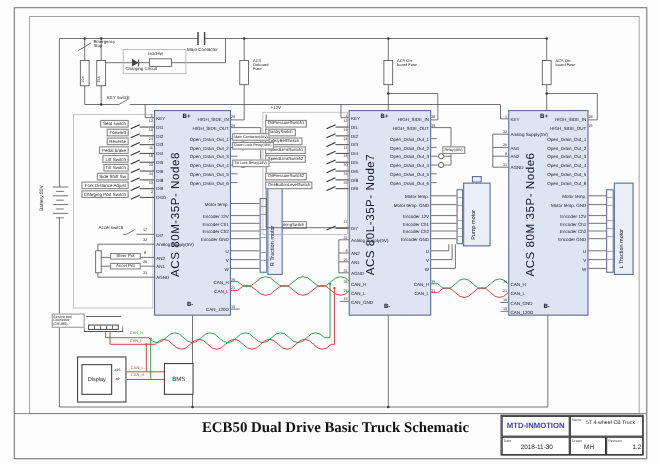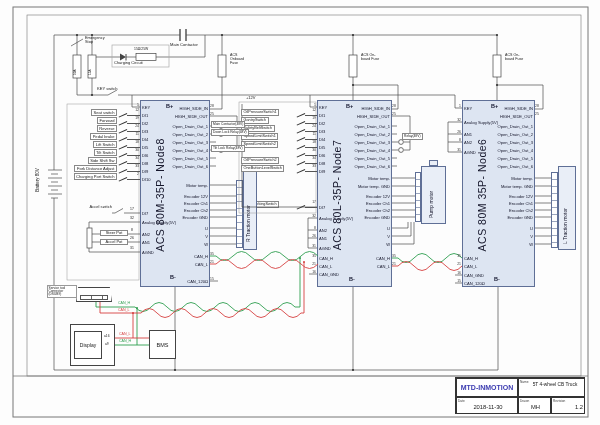--- a/index.html
+++ b/index.html
@@ -762,20 +762,21 @@
 
   <div class="mname" style="left:245px;top:242px">R Traction motor</div>
   <div class="mname" style="left:428px;top:218px">Pump motor</div>
   <div class="mname" style="left:562px;top:244px">L Traction motor</div>
 
   <div class="lbl" style="left:118px;top:302px;font-size:3.6px;color:#2e9e4f">CAN_H</div>
   <div class="lbl" style="left:118px;top:309px;font-size:3.6px;color:#d64040">CAN_L</div>
   <div class="lbl" style="left:119px;top:333px;font-size:3.6px;color:#d64040">CAN_L</div>
   <div class="lbl" style="left:119px;top:340px;font-size:3.6px;color:#2e9e4f">CAN_H</div>
 
+  <div class="title">ECB50 Dual Drive Basic Truck Schematic</div>
   <div class="tb">
     <div class="cell" style="left:0;top:0;width:62px;height:19px;display:flex;align-items:center;justify-content:center">
       <span style="font-size:7px;font-weight:bold;color:#3b3bb0">MTD-INMOTION</span>
     </div>
     <div class="cell" style="left:62px;top:0;width:67px;height:19px">
       <span class="tag">Name</span>
       <div style="position:absolute;left:8px;top:3px;width:56px;font-size:4.8px;text-align:center;line-height:1.4">5T 4-wheel CB Truck</div>
     </div>
     <div class="cell" style="left:0;top:19px;width:62px;height:17px">
       <span class="tag">Date</span>

